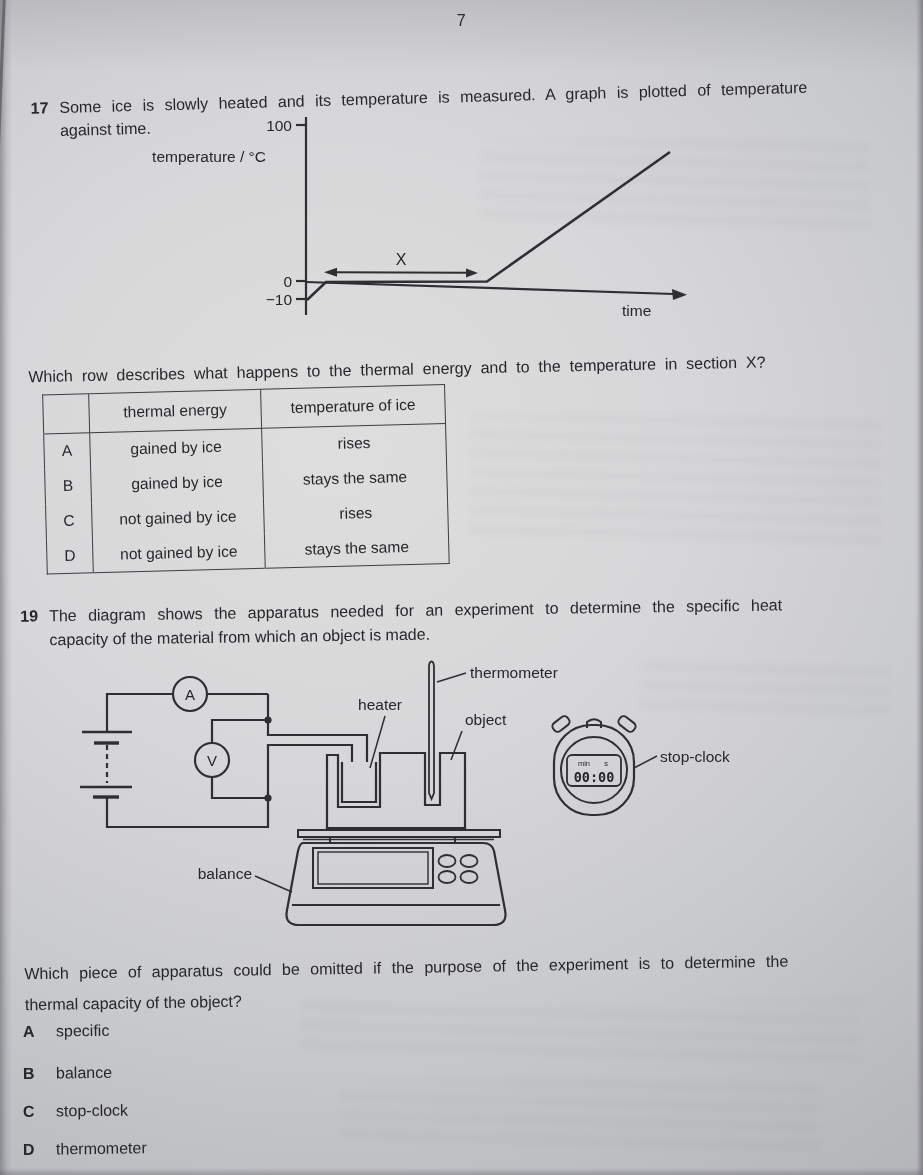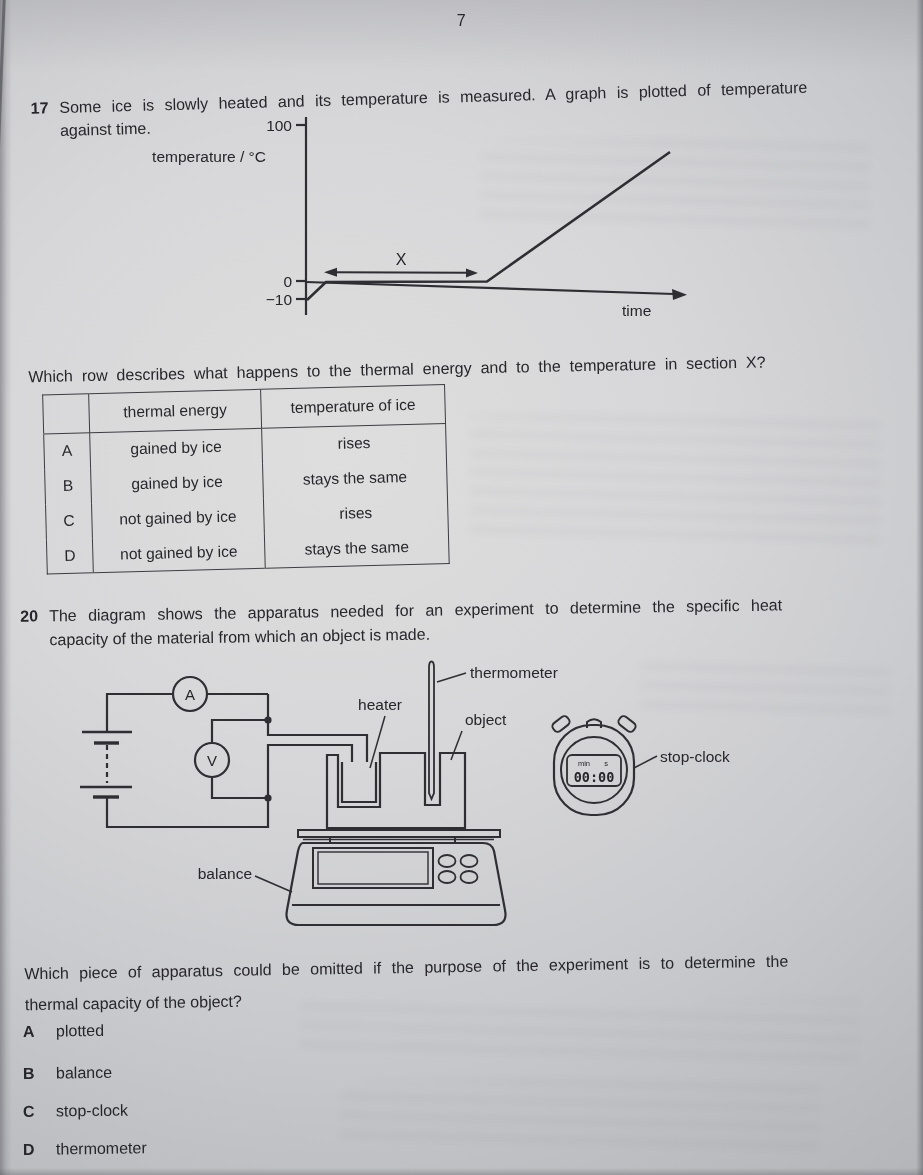--- a/index.html
+++ b/index.html
@@ -150,21 +150,21 @@
           <td class="letter">D</td>
           <td>not gained by ice</td>
           <td>stays the same</td>
         </tr>
       </tbody>
     </table>
   </div>
 
   <div>
     <div class="qblock q18-head">
-      <span class="qnum">20</span>
+      <span class="qnum">19</span>
       <div>
         <div class="line ws7">The diagram shows the apparatus needed for an experiment to determine the specific heat</div>
         <div class="line">capacity of the material from which an object is made.</div>
       </div>
     </div>
 
     <svg class="apparatus" width="720" height="292" viewBox="0 0 720 292">
 
       <g>
         <line class="stroke" x1="22" y1="84" x2="72" y2="84" stroke-width="2.6"></line>
@@ -244,21 +244,21 @@
 
     <div class="qblock q18-question">
       <div>
         <div class="line ws6">Which piece of apparatus could be omitted if the purpose of the experiment is to determine the</div>
         <div class="line">thermal capacity of the object?</div>
       </div>
     </div>
 
     <div class="opt" style="top:1023px;">
       <span class="letter">A</span>
-      <span>plotted</span>
+      <span>specific</span>
     </div>
     <div class="opt" style="top:1065px;">
       <span class="letter">B</span>
       <span>balance</span>
     </div>
     <div class="opt" style="top:1103px;">
       <span class="letter">C</span>
       <span>stop-clock</span>
     </div>
     <div class="opt" style="top:1141px;">

